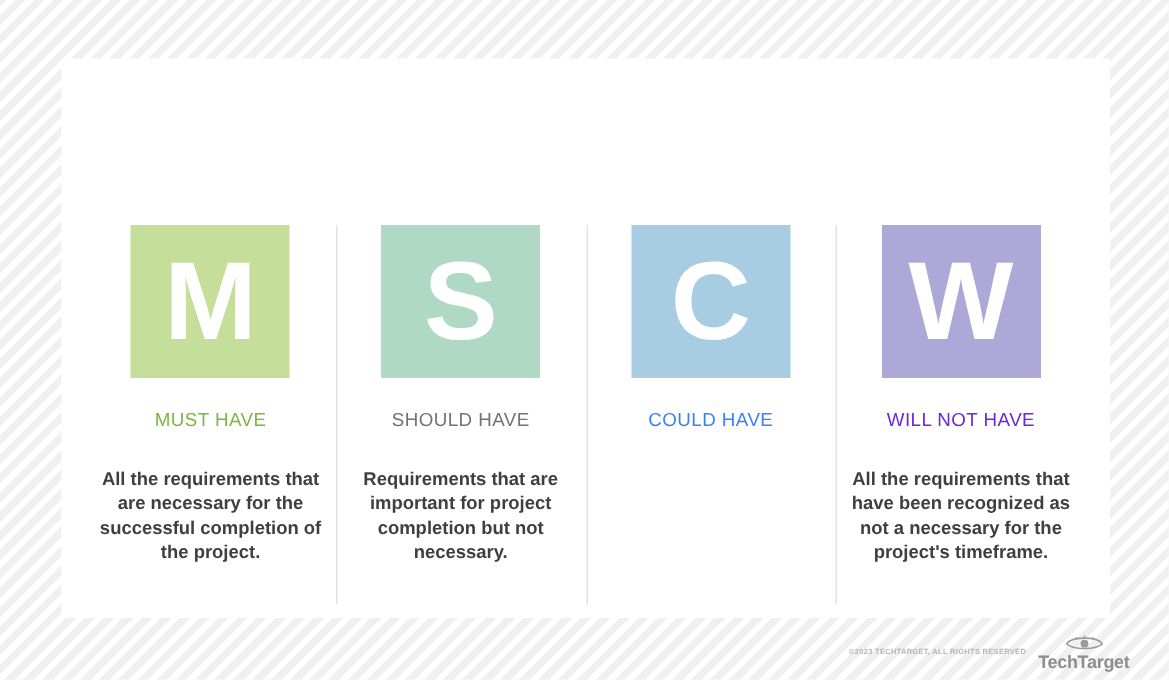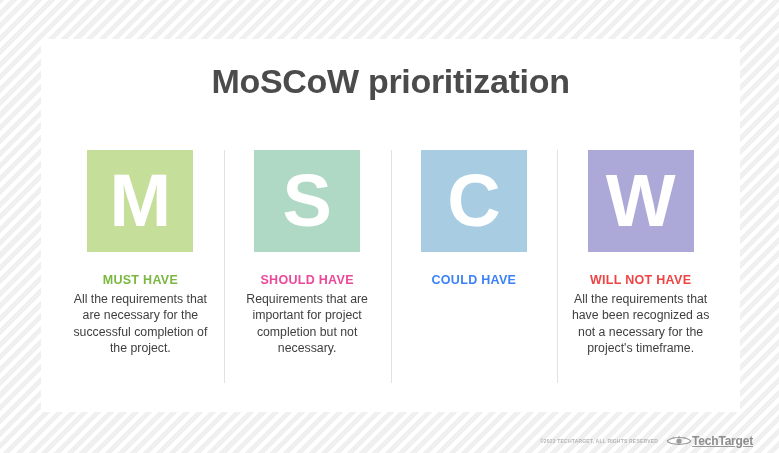--- a/index.html
+++ b/index.html
@@ -90,105 +90,105 @@
     color: #ffffff;
     font-size: 74px;
     font-weight: bold;
     line-height: 1;
     letter-spacing: 0px;
   }
 
   .col-heading {
     margin-top: 21px;
     font-size: 12.5px;
-    font-weight: bold;
+    font-weight: normal;
     letter-spacing: 0.3px;
     text-transform: uppercase;
     text-align: right;
   }
 
   .col-body {
-    margin-top: 4px;
+    margin-top: 24px;
     font-size: 12.3px;
     line-height: 16.4px;
     color: #3f3f3f;
     text-align: center;
     max-width: 150px;
+    font-weight: bold;
   }
 
   
   #footer {
     position: absolute;
     right: 26px;
     bottom: 6px;
     display: flex;
     align-items: center;
     gap: 8px;
   }
   #copyright {
     font-size: 5px;
     font-weight: bold;
     color: #b4b4b4;
     letter-spacing: 0.2px;
     white-space: nowrap;
   }
   #logo {
     display: flex;
+    flex-direction: column;
     align-items: center;
     color: #9a9a9a;
-    text-decoration: underline;
   }
   #logo-eye { display:block; margin-bottom: 1px; }
   #logo-text {
     font-size: 12px;
     font-weight: bold;
     letter-spacing: -0.2px;
     color: #8e8e8e;
     line-height: 1;
   }
 </style>
 </head>
 <body>
 
 <div id="backdrop"></div>
 
 <div id="card">
 
-  <div id="title">MoSCoW prioritization</div>
 
   <div id="columns">
 
     <div class="column">
       <div class="letter-box" style="background: rgb(197, 223, 155);">
         <span class="letter">M</span>
       </div>
       <div class="col-heading" style="color: rgb(122, 184, 65);">MUST HAVE</div>
       <div class="col-body">All the requirements that are necessary for the successful completion of the project.</div>
     </div>
 
     <div class="column">
       <div class="letter-box" style="background: rgb(175, 217, 196);">
         <span class="letter">S</span>
       </div>
-      <div class="col-heading" style="color: #ec4899;">SHOULD HAVE</div>
+      <div class="col-heading" style="color: #737373;">SHOULD HAVE</div>
       <div class="col-body">Requirements that are important for project completion but not necessary.</div>
     </div>
 
     <div class="column">
       <div class="letter-box" style="background: rgb(168, 205, 226);">
         <span class="letter">C</span>
       </div>
       <div class="col-heading" style="color: #3b82f6;">COULD HAVE</div>
     </div>
 
     <div class="column">
       <div class="letter-box" style="background: rgb(172, 168, 216);">
         <span class="letter">W</span>
       </div>
-      <div class="col-heading" style="color: #ef4444;">WILL NOT HAVE</div>
+      <div class="col-heading" style="color: #6d28d9;">WILL NOT HAVE</div>
       <div class="col-body">All the requirements that have been recognized as not a necessary for the project's timeframe.</div>
     </div>
 
   </div>
 </div>
 
 <div id="footer">
   <div id="copyright">©2023 TECHTARGET, ALL RIGHTS RESERVED</div>
   <div id="logo">
     <svg id="logo-eye" width="26" height="11" viewBox="0 0 26 11" fill="none">

